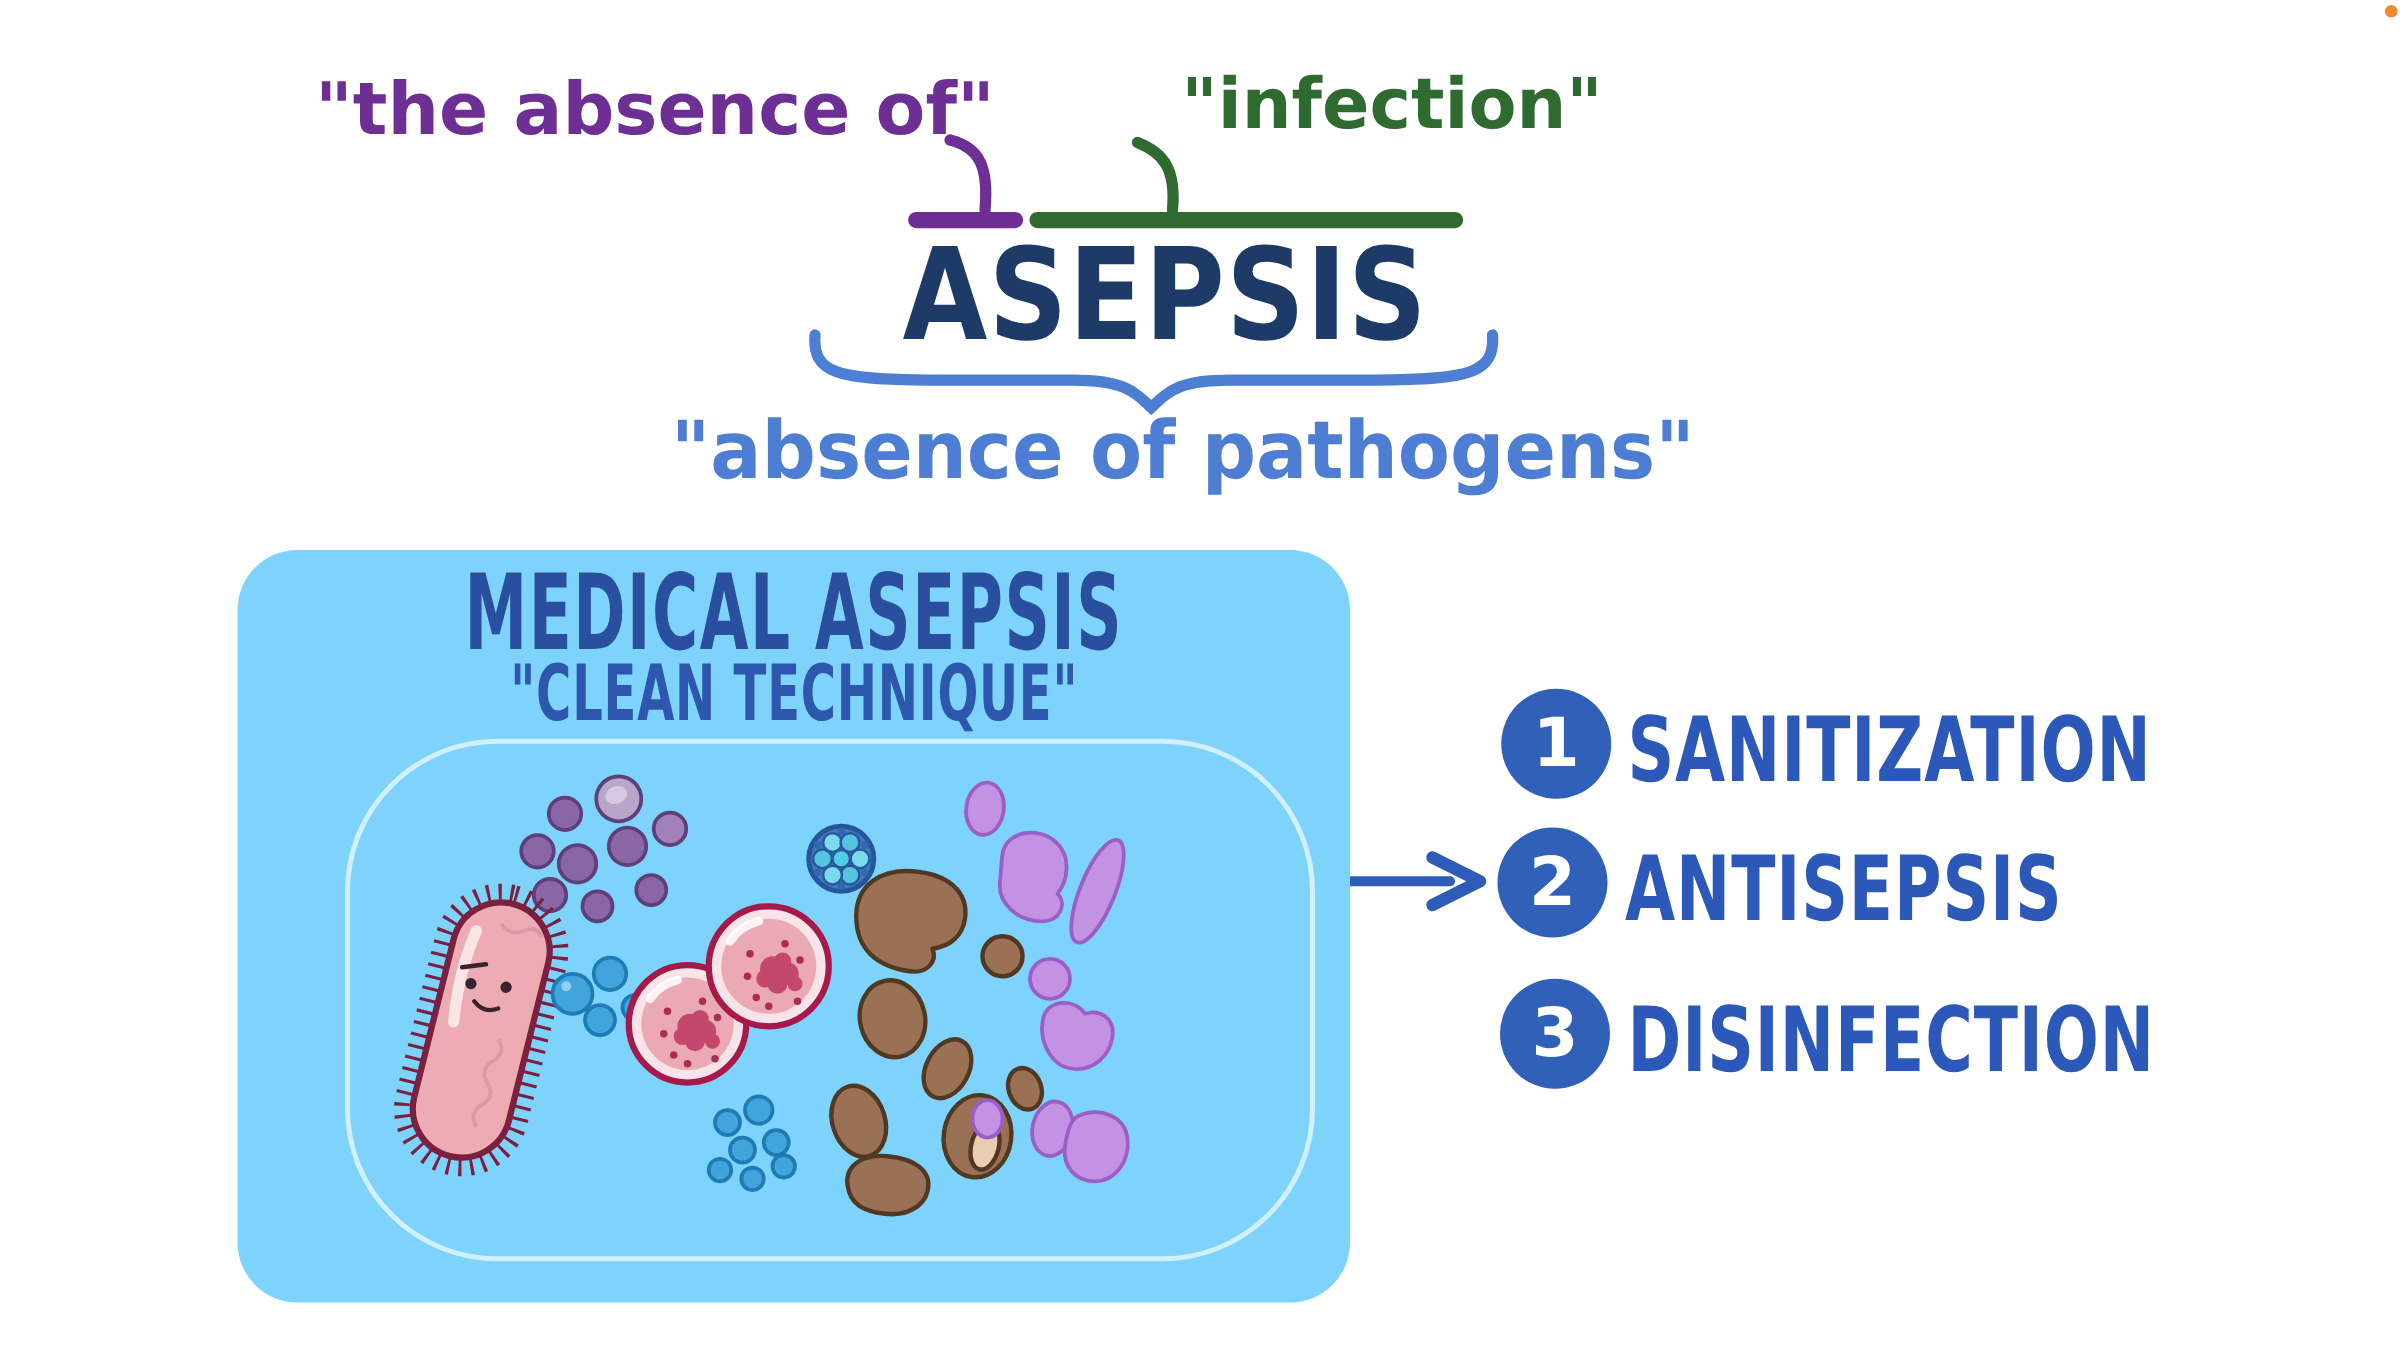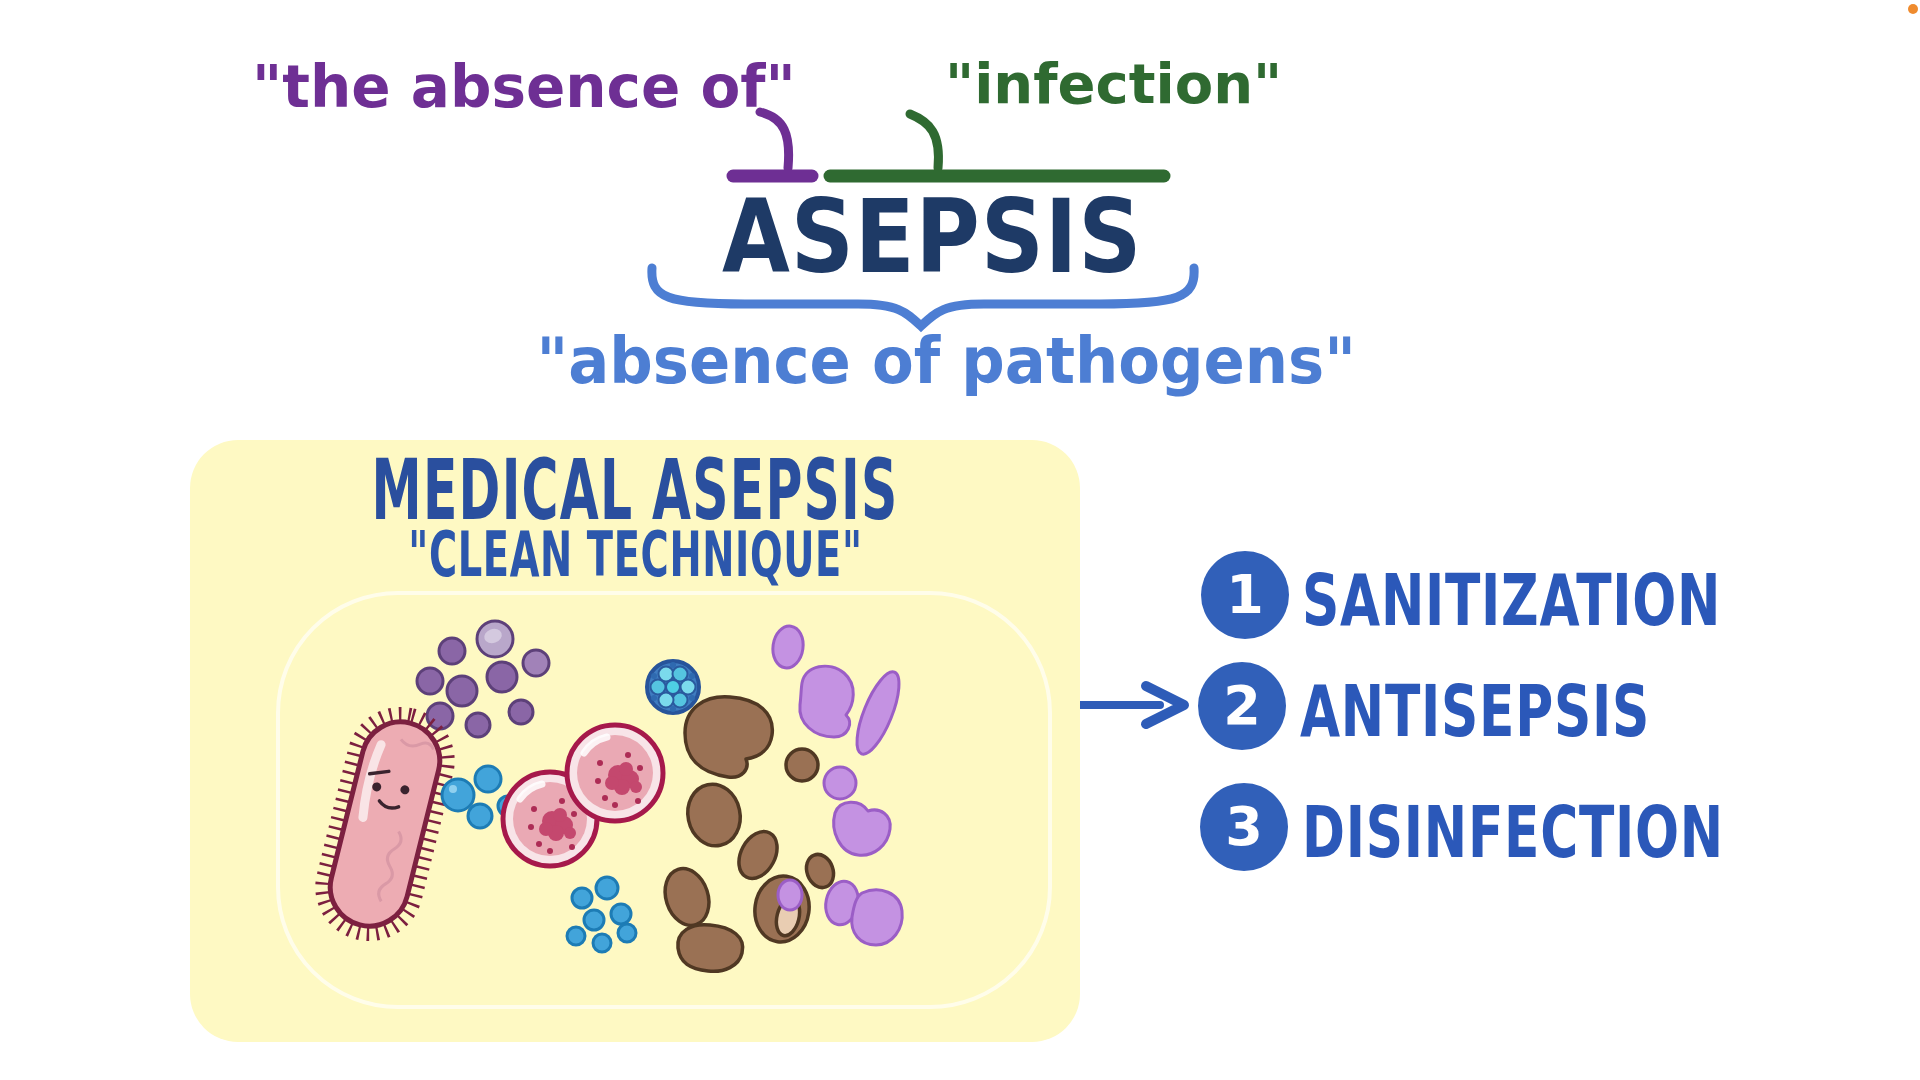--- a/index.html
+++ b/index.html
@@ -11,21 +11,21 @@
   .prefix{left:252px;top:58px;font-size:58px;font-weight:bold;color:#6e2f94;}
   .root{left:945px;top:56px;font-size:56px;font-weight:bold;color:#2f6a31;}
   .term{left:722px;top:186px;font-size:102px;font-weight:bold;color:#1e3a66;
         transform:scaleX(.86);transform-origin:left top;letter-spacing:1px;}
   .defwrap{left:515px;top:329px;width:800px;text-align:center;}
   .defwrap span{display:inline-block;font-size:64px;font-weight:bold;color:#4d7ed3;
         transform:scaleX(.95);transform-origin:center top;}
 
   
   .card{position:absolute;left:190px;top:440px;width:890px;height:602px;
-        background:#fef9c3;border-radius:48px;}
+        background:#7dd3fc;border-radius:48px;}
   .card-title{position:absolute;left:0;top:8px;width:100%;text-align:center;line-height:1;}
   .card-title span{display:inline-block;font-size:84px;font-weight:bold;color:#2a4f9e;
         transform:scaleX(.60);transform-origin:center top;letter-spacing:2px;}
   .card-sub{position:absolute;left:0;top:84px;width:100%;text-align:center;line-height:1;}
   .card-sub span{display:inline-block;font-size:62px;font-weight:bold;color:#2c57ac;
         transform:scaleX(.62);transform-origin:center top;letter-spacing:1px;}
   .microbes{position:absolute;left:0;top:133px;width:890px;height:467px;}
 
   
   .mcircle{position:absolute;width:88px;height:88px;border-radius:50%;background:#3160b9;

